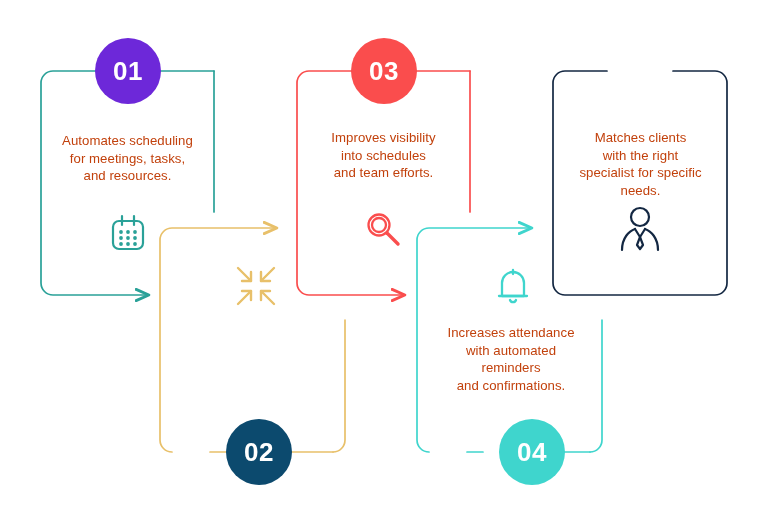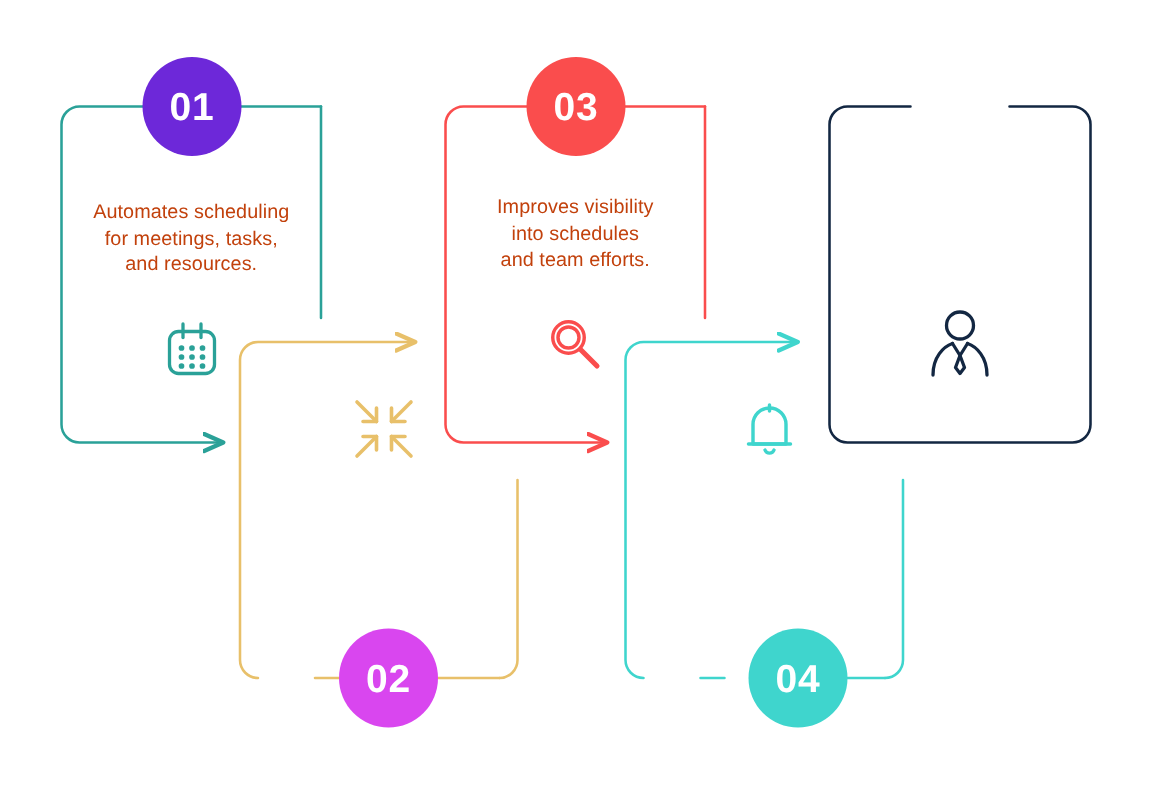--- a/index.html
+++ b/index.html
@@ -125,21 +125,21 @@
         <path d="M19,10 L19,19 L10,19"></path>
         <path d="M42,6 L29,19"></path>
         <path d="M29,10 L29,19 L38,19"></path>
         <path d="M6,42 L19,29"></path>
         <path d="M10,29 L19,29 L19,38"></path>
         <path d="M42,42 L29,29"></path>
         <path d="M38,29 L29,29 L29,38"></path>
       </g>
     </svg>
   </div>
-  <div class="badge" style="left:226px; top:419px; background:#d946ef;">
+  <div class="badge" style="left:226px; top:419px; background:#0c4a6e;">
     <span>02</span>
   </div>
 
   <div class="badge" style="left:351px; top:38px; background:#fa4d4d;">
     <span>03</span>
   </div>
   <div class="step-text" style="left:297px; top:129px; width:173px;">Improves visibility
 into schedules
 and team efforts.</div>
   <div class="icon-box" style="left:360px; top:206px; width:48px; height:48px;">
@@ -153,24 +153,32 @@
   <div class="icon-box" style="left:489px; top:262px; width:48px; height:48px;">
     <svg width="46" height="46" viewBox="0 0 46 46">
       <g fill="none" stroke="#3fd5cd" stroke-width="2.3" stroke-linecap="round" stroke-linejoin="round">
         <path d="M23,7 L23,11"></path>
         <path d="M12,33 L12,20 A11,11 0 0 1 34,20 L34,33 Z"></path>
         <path d="M9,33 L37,33"></path>
         <path d="M20,37 A3.2,3.2 0 0 0 26,37"></path>
       </g>
     </svg>
   </div>
+  <div class="step-text" style="left:420px; top:324px; width:182px;">Increases attendance
+with automated
+reminders
+and confirmations.</div>
   <div class="badge" style="left:499px; top:419px; background:#3fd5cd;">
     <span>04</span>
   </div>
 
+  <div class="step-text" style="left:553px; top:129px; width:175px;">Matches clients
+with the right
+specialist for specific
+needs.</div>
   <div class="icon-box" style="left:616px; top:204px; width:48px; height:52px;">
     <svg width="48" height="52" viewBox="0 0 48 52">
       <g fill="none" stroke="#132742" stroke-width="2.2" stroke-linecap="round" stroke-linejoin="round">
         <circle cx="24" cy="13" r="9"></circle>
         <path d="M6,46 C6,34 13,27 19,25"></path>
         <path d="M42,46 C42,34 35,27 29,25"></path>
         <path d="M19,25 L24,33 L29,25"></path>
         <path d="M24,33 L21,41 L24,45 L27,41 L24,33"></path>
       </g>
     </svg>

